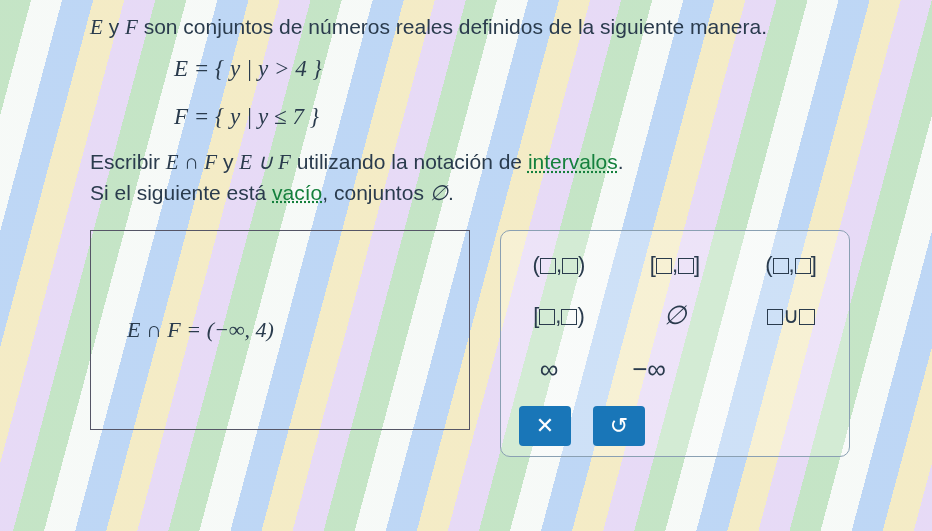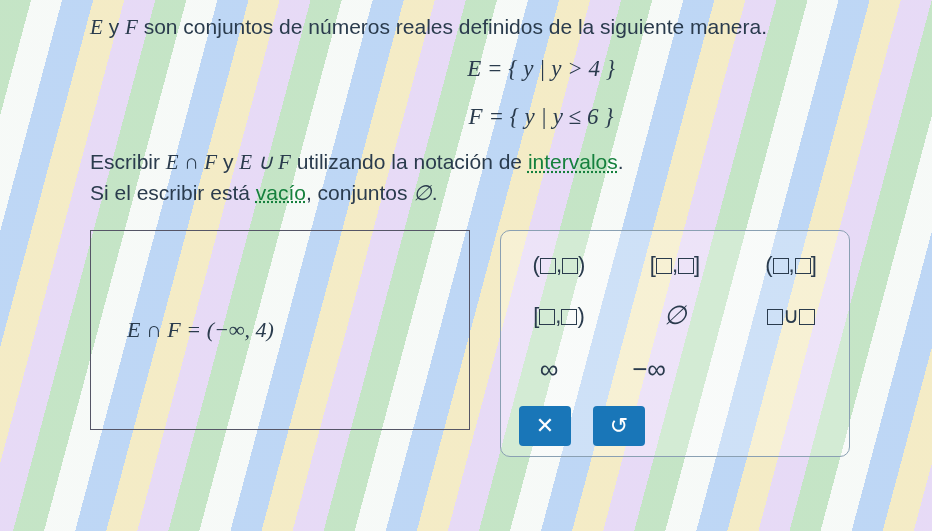--- a/index.html
+++ b/index.html
@@ -23,21 +23,21 @@
         rgba(220,180,255,0.4) 150px
       ),
       #eef4f0;
     padding: 12px 24px 12px 90px;
     font-size: 21px;
     line-height: 1.45;
     position: relative;
     overflow: hidden;
   }
   .ital { font-style: italic; font-family: Georgia, 'Times New Roman', serif; }
-  .math-line { margin: 10px 0 14px 84px; font-size: 23px; text-align: center; }
+  .math-line { margin: 10px 0 14px 84px; font-size: 23px; }
   .link-look { color: #15803d; text-decoration: underline dotted; }
   .row-two { display: flex; gap: 30px; margin-top: 22px; }
   .answer-box {
     border: 1px solid #556;
     padding: 26px 36px;
     width: 380px;
     height: 200px;
     display: flex;
     flex-direction: column;
     justify-content: space-around;
@@ -65,28 +65,28 @@
   .btn-row { display:flex; gap:22px; margin-top:6px; } 
 </style>
 </head>
 <body>
 
 <div>
   <span class="ital">E</span><span> y </span><span class="ital">F</span><span> son conjuntos de números reales definidos de la siguiente manera.</span>
 </div>
 
 <div class="math-line ital">E = { y | y &gt; 4 }</div>
-<div class="math-line ital">F = { y | y ≤ 6 }</div>
+<div class="math-line ital">F = { y | y ≤ 7 }</div>
 
 <div>
   <span>Escribir </span><span class="ital">E ∩ F</span><span> y </span><span class="ital">E ∪ F</span><span> utilizando la notación de </span><span class="link-look">intervalos</span><span>.</span>
 </div>
 
 <div>
-  <span>Si el escribir está </span><span class="link-look">vacío</span><span>, conjuntos </span><span class="ital">∅</span><span>.</span>
+  <span>Si el siguiente está </span><span class="link-look">vacío</span><span>, conjuntos </span><span class="ital">∅</span><span>.</span>
 </div>
 
 <div class="row-two">
   <div class="answer-box">
     <div class="eq">
       <span class="ital">E ∩ F  =  </span><span class="ital">(−∞, 4)</span>
     </div>
   </div>
 
   <div class="palette">

